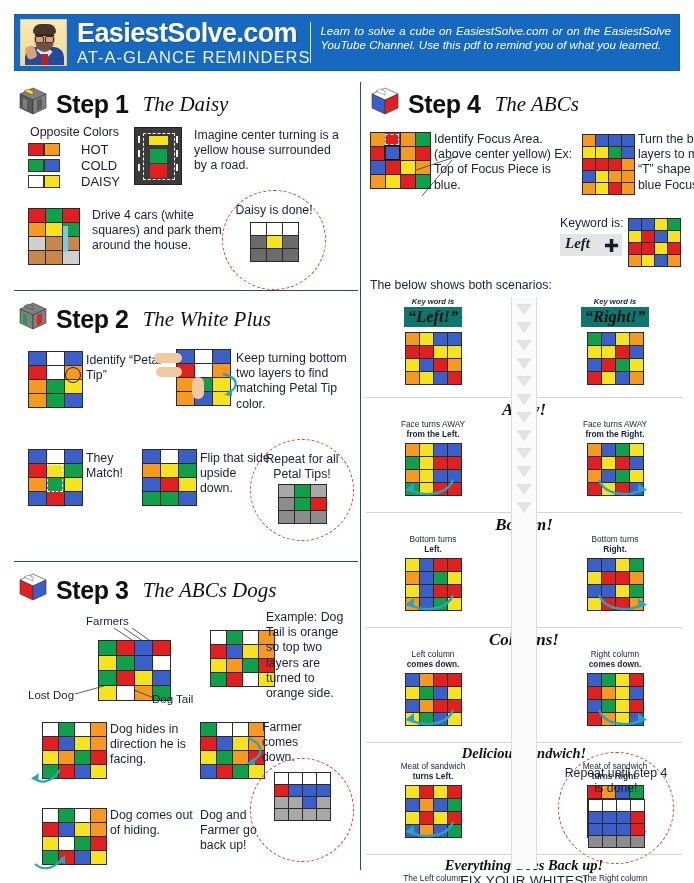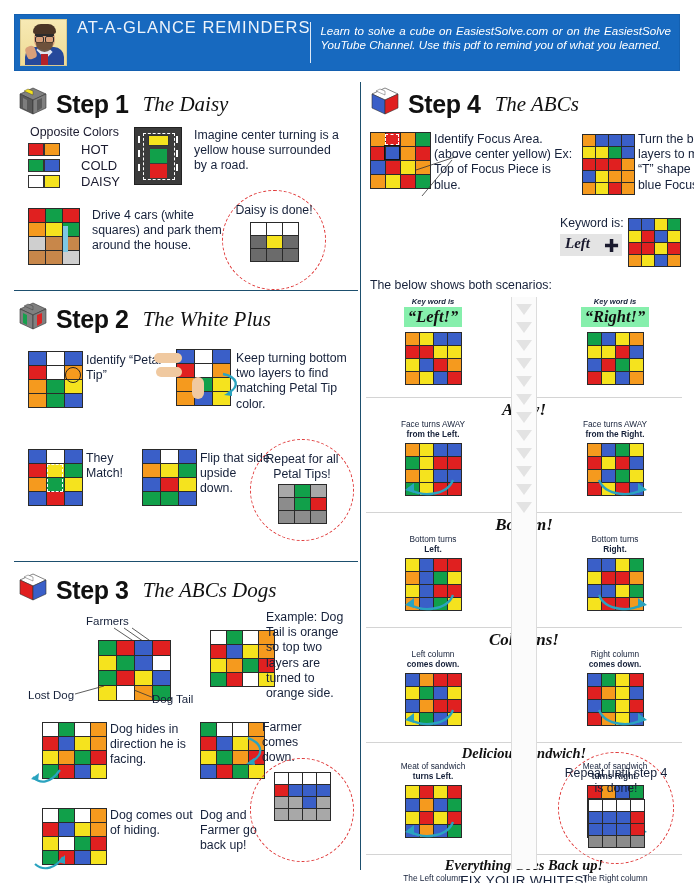--- a/index.html
+++ b/index.html
@@ -91,21 +91,21 @@
   .s4-center {
     position:absolute; left:50%; transform:translateX(-50%);
     width:26px; background:#fbfbfb; border-left:1px solid #dcdcdc; border-right:1px solid #dcdcdc;
   }
   .chev { width:0;height:0;border-left:8px solid transparent;border-right:8px solid transparent;border-top:11px solid #e3e3e3; margin:7px auto; }
   .s4-keyword {
     font-family:"Liberation Serif", serif; font-style:italic; font-weight:bold;
     font-size:16.5px; color:#111; text-align:center; white-space:nowrap;
   }
   .s4-caption { font-size:8.3px; line-height:9.6px; text-align:center; color:#16213a; }
-  .kw-box { background:#86efac; display:inline-block; padding:0 4px; }
+  .kw-box { background:#0f766e; display:inline-block; padding:0 4px; }
   .kw-hand {
     font-family:"Liberation Serif", serif; font-style:italic; font-weight:bold;
     font-size:15px;
   }
   .fixwhites { text-align:center; font-size:13.4px; letter-spacing:.3px; color:#16213a; }
   .ital-hand { font-family:"Liberation Serif", serif; font-style:italic; font-weight:bold; }
 </style>
 </head>
 <body>
 
@@ -117,20 +117,21 @@
       <div class="av-body"></div>
         <div class="av-collar"></div>
         <div class="av-tie"></div>
       <div class="av-head"></div>
         <div class="av-hair"></div>
       <div class="av-glass"></div>
         <div class="av-beard"></div>
         <div class="av-hand"></div>
     </div>
     <div class="brand">
+      <div class="brand-title">EasiestSolve.com</div>
       <div class="brand-sub">AT-A-GLANCE REMINDERS</div>
     </div>
     <div class="hdr-sep"></div>
     <div class="hdr-note">Learn to solve a cube on EasiestSolve.com or on the EasiestSolve YouTube Channel. Use this pdf to remind you of what you learned.</div>
   </div>
 
   <div class="vdivider"></div>
 
   <div class="col-left">
 

